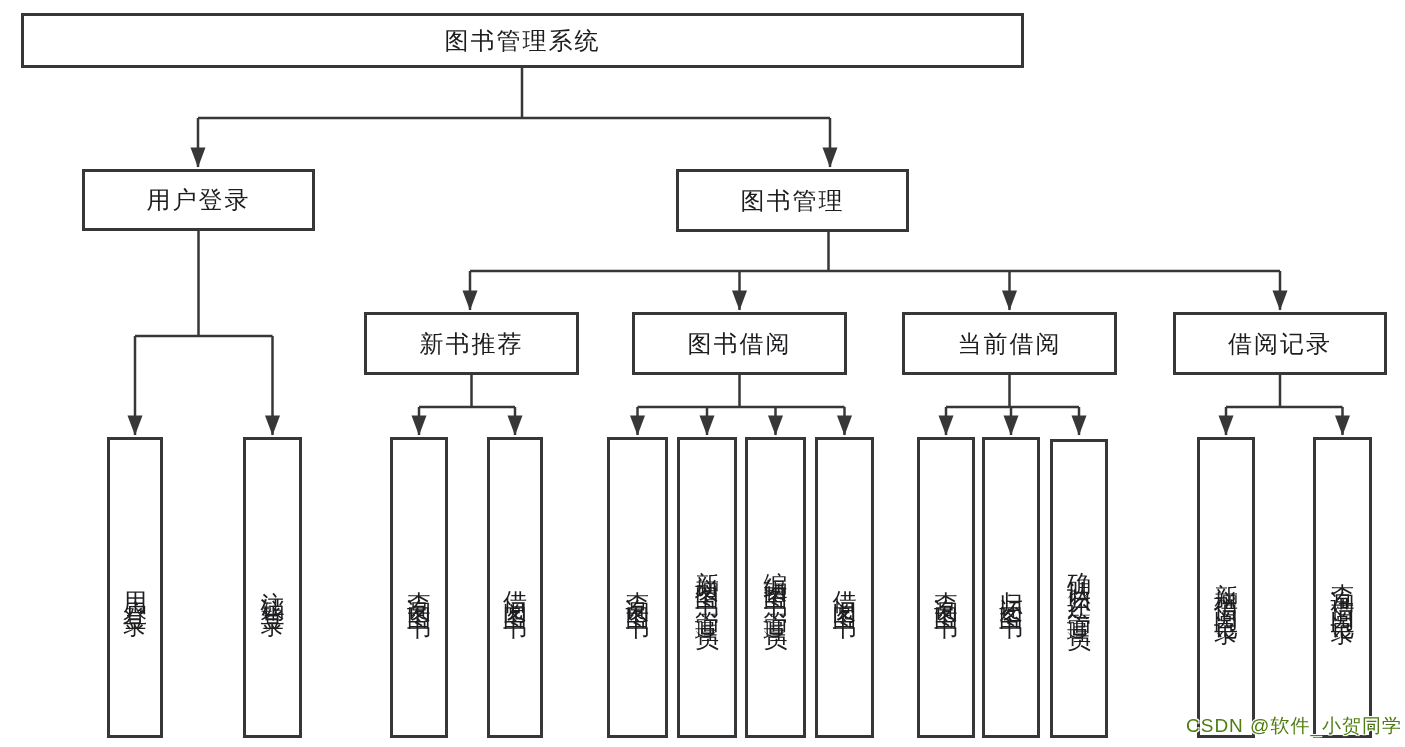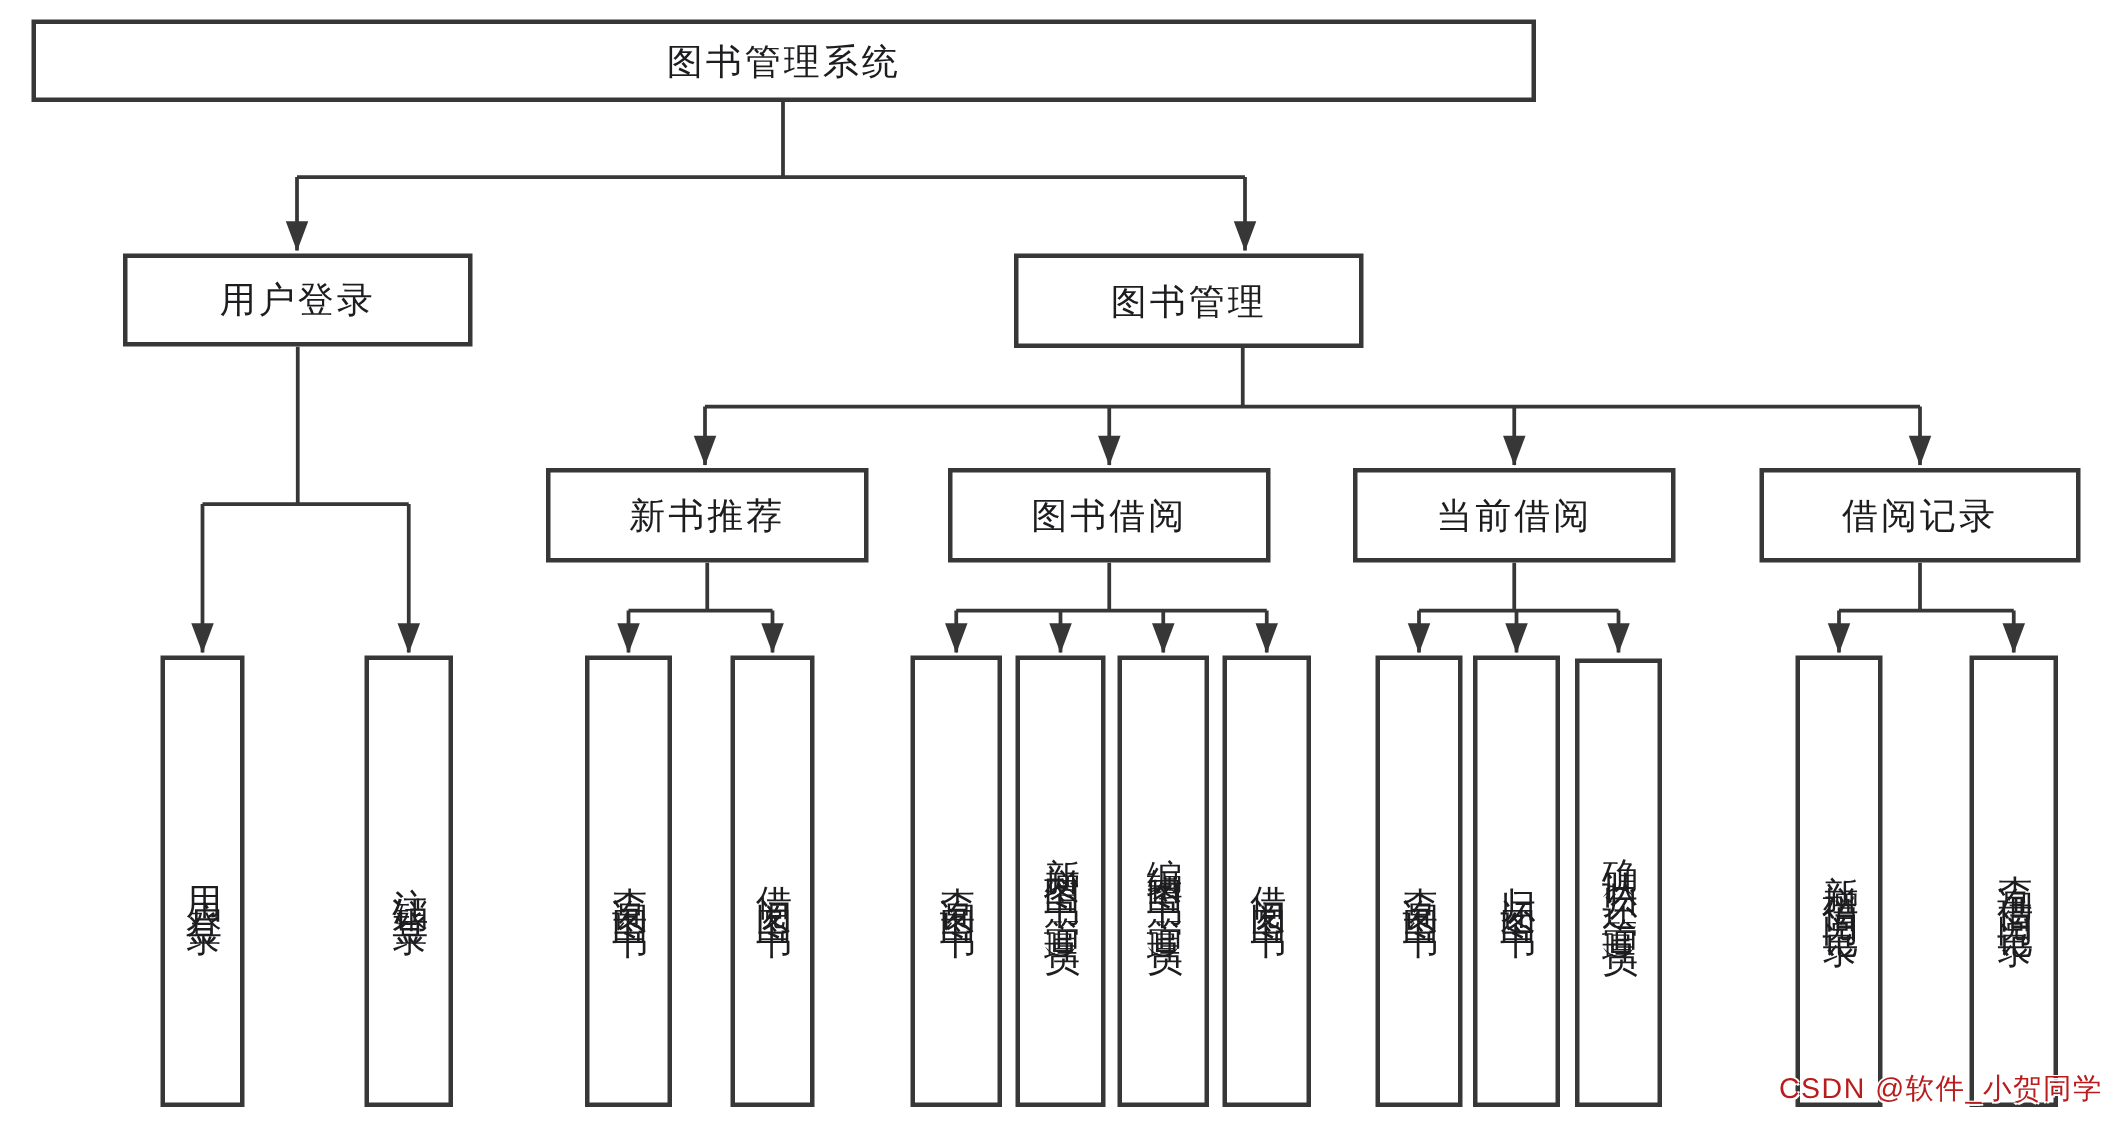--- a/index.html
+++ b/index.html
@@ -37,21 +37,21 @@
     text-orientation: mixed;
     font-size: 24px;
     letter-spacing: 8px;
     line-height: 1;
   }
   .watermark {
     position: absolute;
     z-index: 2;
     font-size: 19px;
     letter-spacing: 1px;
-    color: #b91c1c;
+    color: #4d7c0f;
     text-shadow: -1px -1px 0 #ffffff, 1px -1px 0 #ffffff,
                  -1px 1px 0 #ffffff, 1px 1px 0 #ffffff;
     white-space: nowrap;
   }
 </style>
 </head>
 <body>
 
 <div class="canvas">
 

